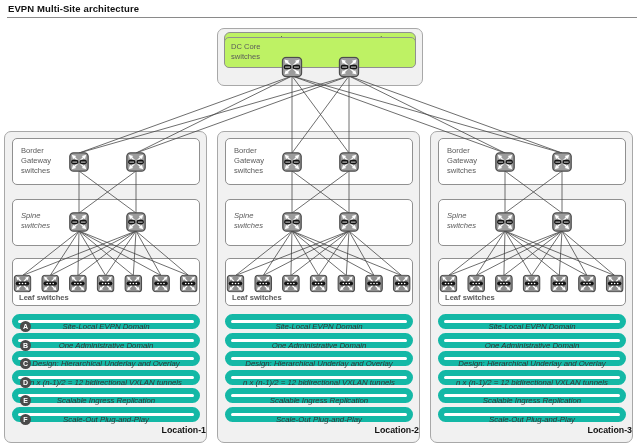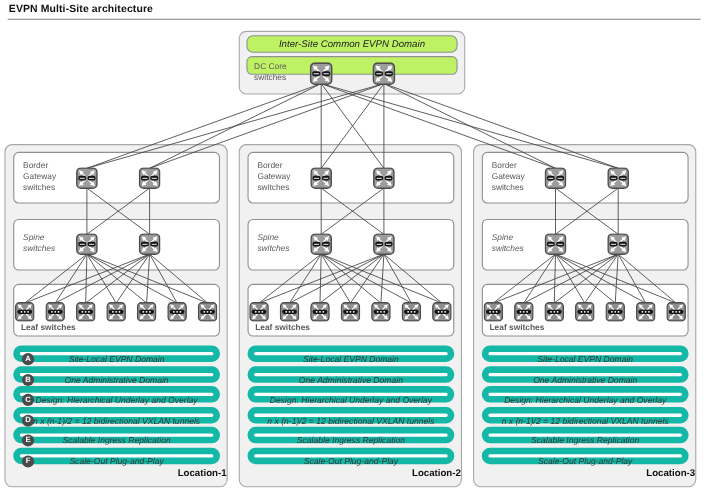--- a/index.html
+++ b/index.html
@@ -2,21 +2,21 @@
 <html><head>
 <meta charset="utf-8">
 <style>
   html,body{margin:0;padding:0;background:#fff;font-family:"Liberation Sans",sans-serif;}
   .stage{position:relative;width:640px;height:447px;background:#fff;overflow:hidden;padding-left:47px;}
   .title{position:absolute;left:8px;top:3px;font-size:9.5px;font-weight:bold;color:#111;letter-spacing:.1px;}
   .rule{position:absolute;left:7px;top:17px;width:630px;height:1px;background:#8a8a8a;}
   .topgroup{position:absolute;left:217px;top:28px;width:206px;height:58px;background:#f1f1f1;border:1px solid #a8a8a8;border-radius:7px;box-sizing:border-box;}
   .whitebox{position:absolute;background:#bef264;border:1px solid #909090;border-radius:5px;box-sizing:border-box;}
   .intersite{left:6px;top:3px;width:192px;height:16px;font-style:italic;font-size:8.8px;text-align:center;line-height:14px;color:#222;border-radius:6px;}
-  .dccore{left:6px;top:22px;width:192px;height:17px;}
+  .dccore{left:6px;top:8px;width:192px;height:31px;}
   .tierlabel{position:absolute;font-size:7.6px;color:#5a5a5a;line-height:10.2px;}
   .loc{position:absolute;top:131px;width:203px;height:312px;background:#f1f1f1;border:1px solid #a8a8a8;border-radius:7px;box-sizing:border-box;}
   .tier{position:absolute;left:7px;width:188px;background:#fff;border:1px solid #909090;border-radius:5px;box-sizing:border-box;}
   .bgwbox{top:6px;height:47px;}
   .spinebox{top:67px;height:47px;font-style:italic;}
   .leafbox{top:126px;height:48px;}
   .leaflab{left:6px;bottom:2px;top:auto;font-weight:bold;}
   .pill{position:absolute;left:7px;width:188px;height:15px;background:#fff;border:6px solid #14b8a6;border-radius:8px;box-sizing:border-box;}
   .pilltext{display:block;text-align:center;font-style:italic;font-size:7.8px;line-height:13px;color:#333;white-space:nowrap;}
   .badge{position:absolute;left:2px;top:1px;width:11px;height:11px;border-radius:50%;background:#4a4a4a;color:#fff;font-size:7px;font-weight:bold;text-align:center;line-height:11px;}

